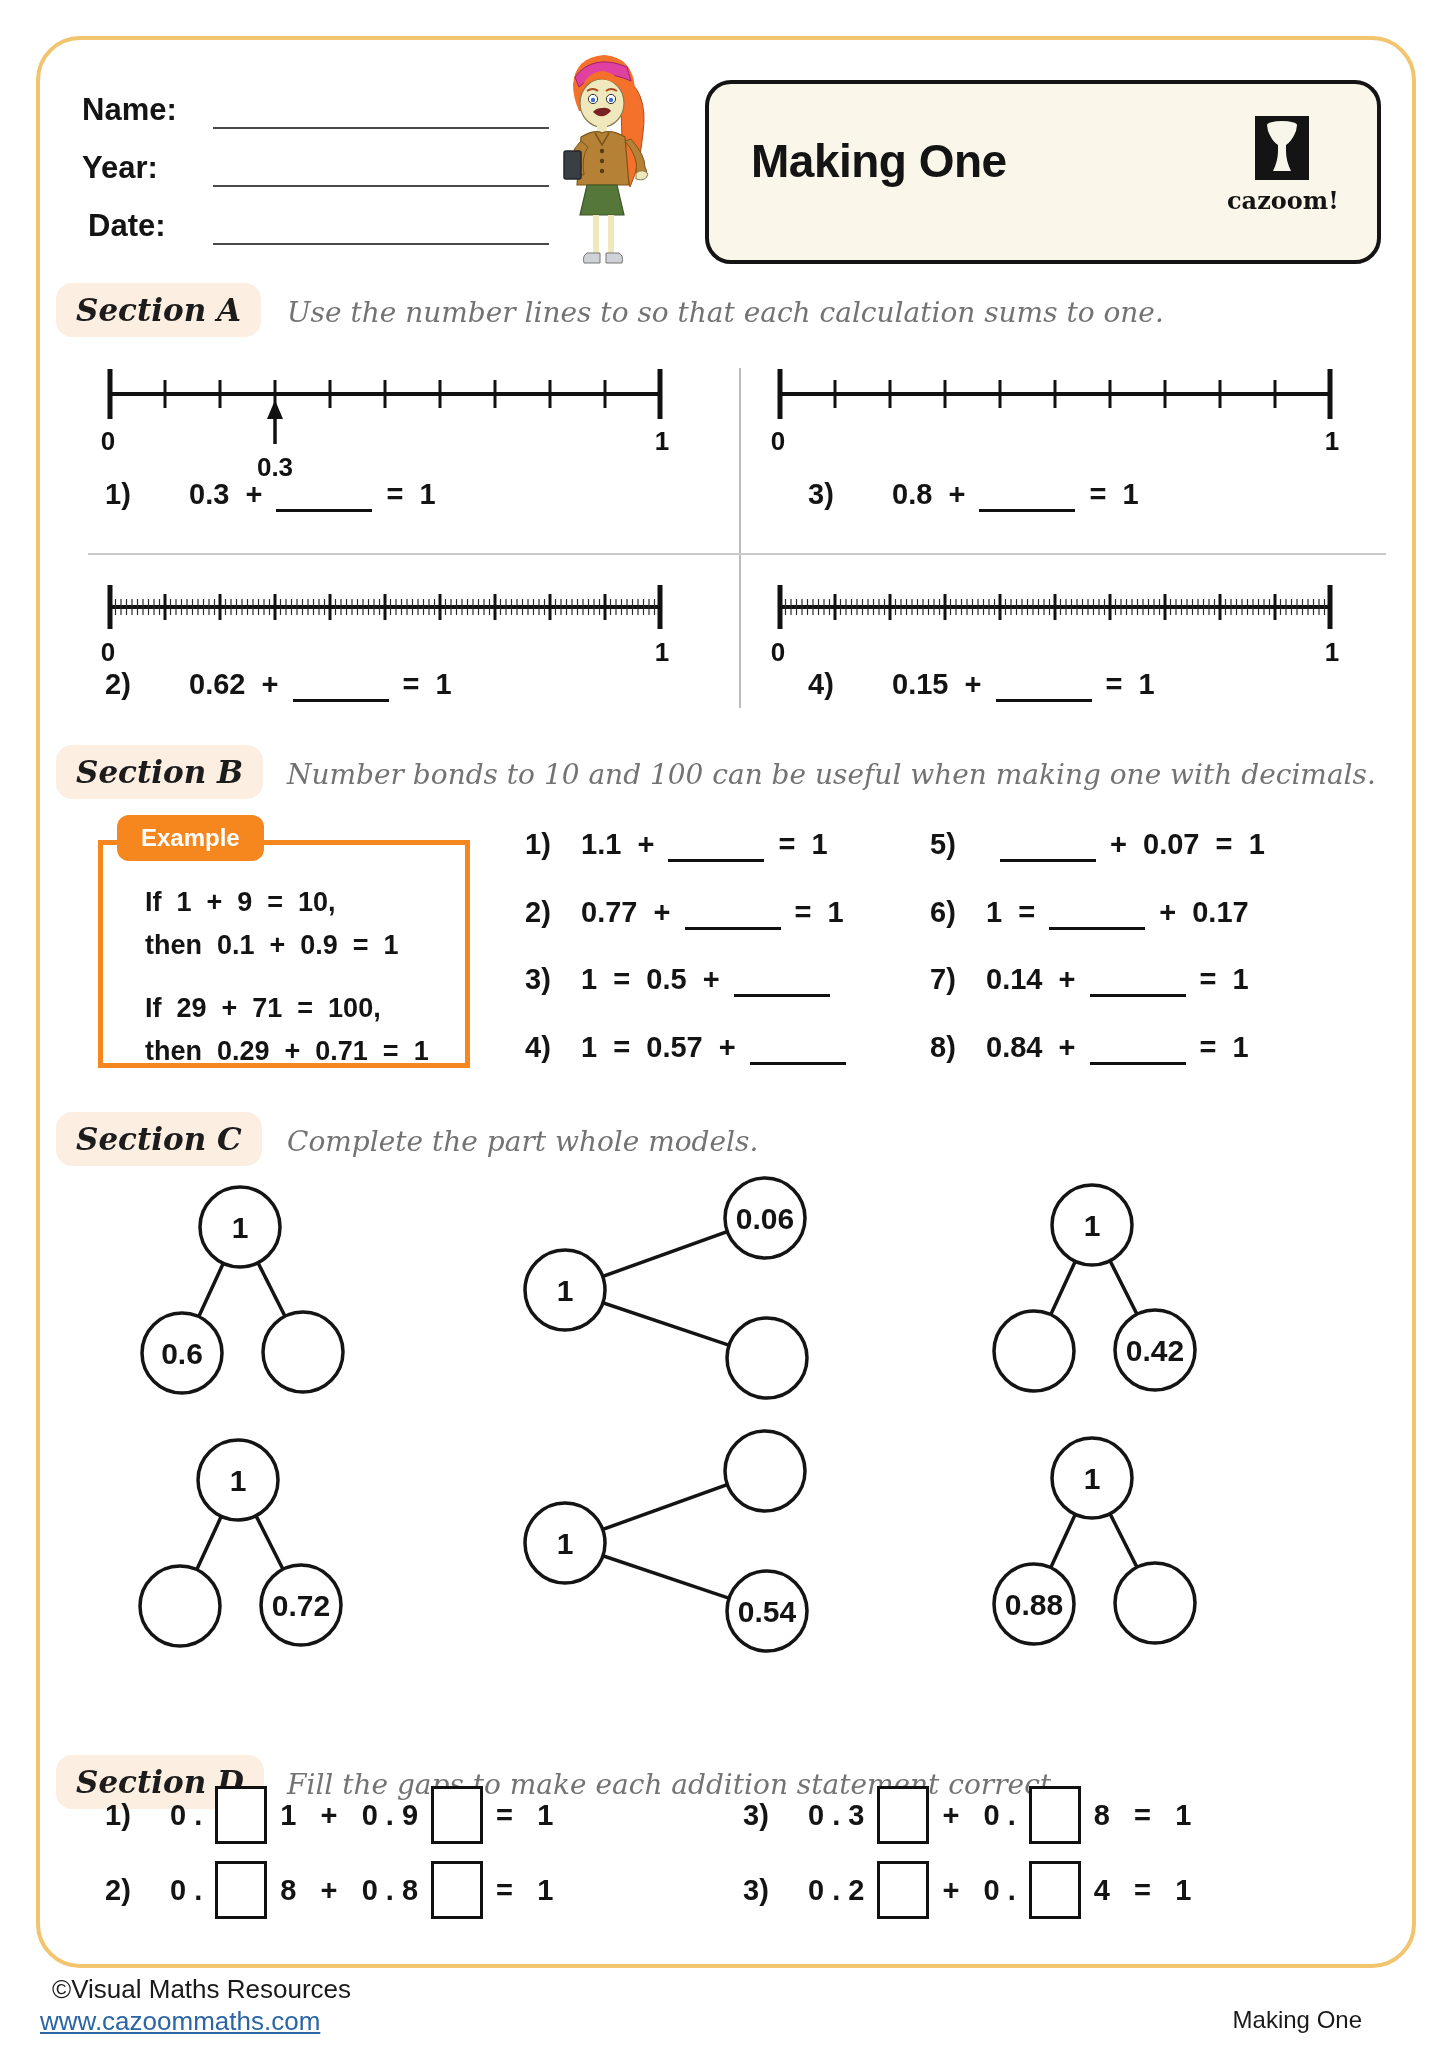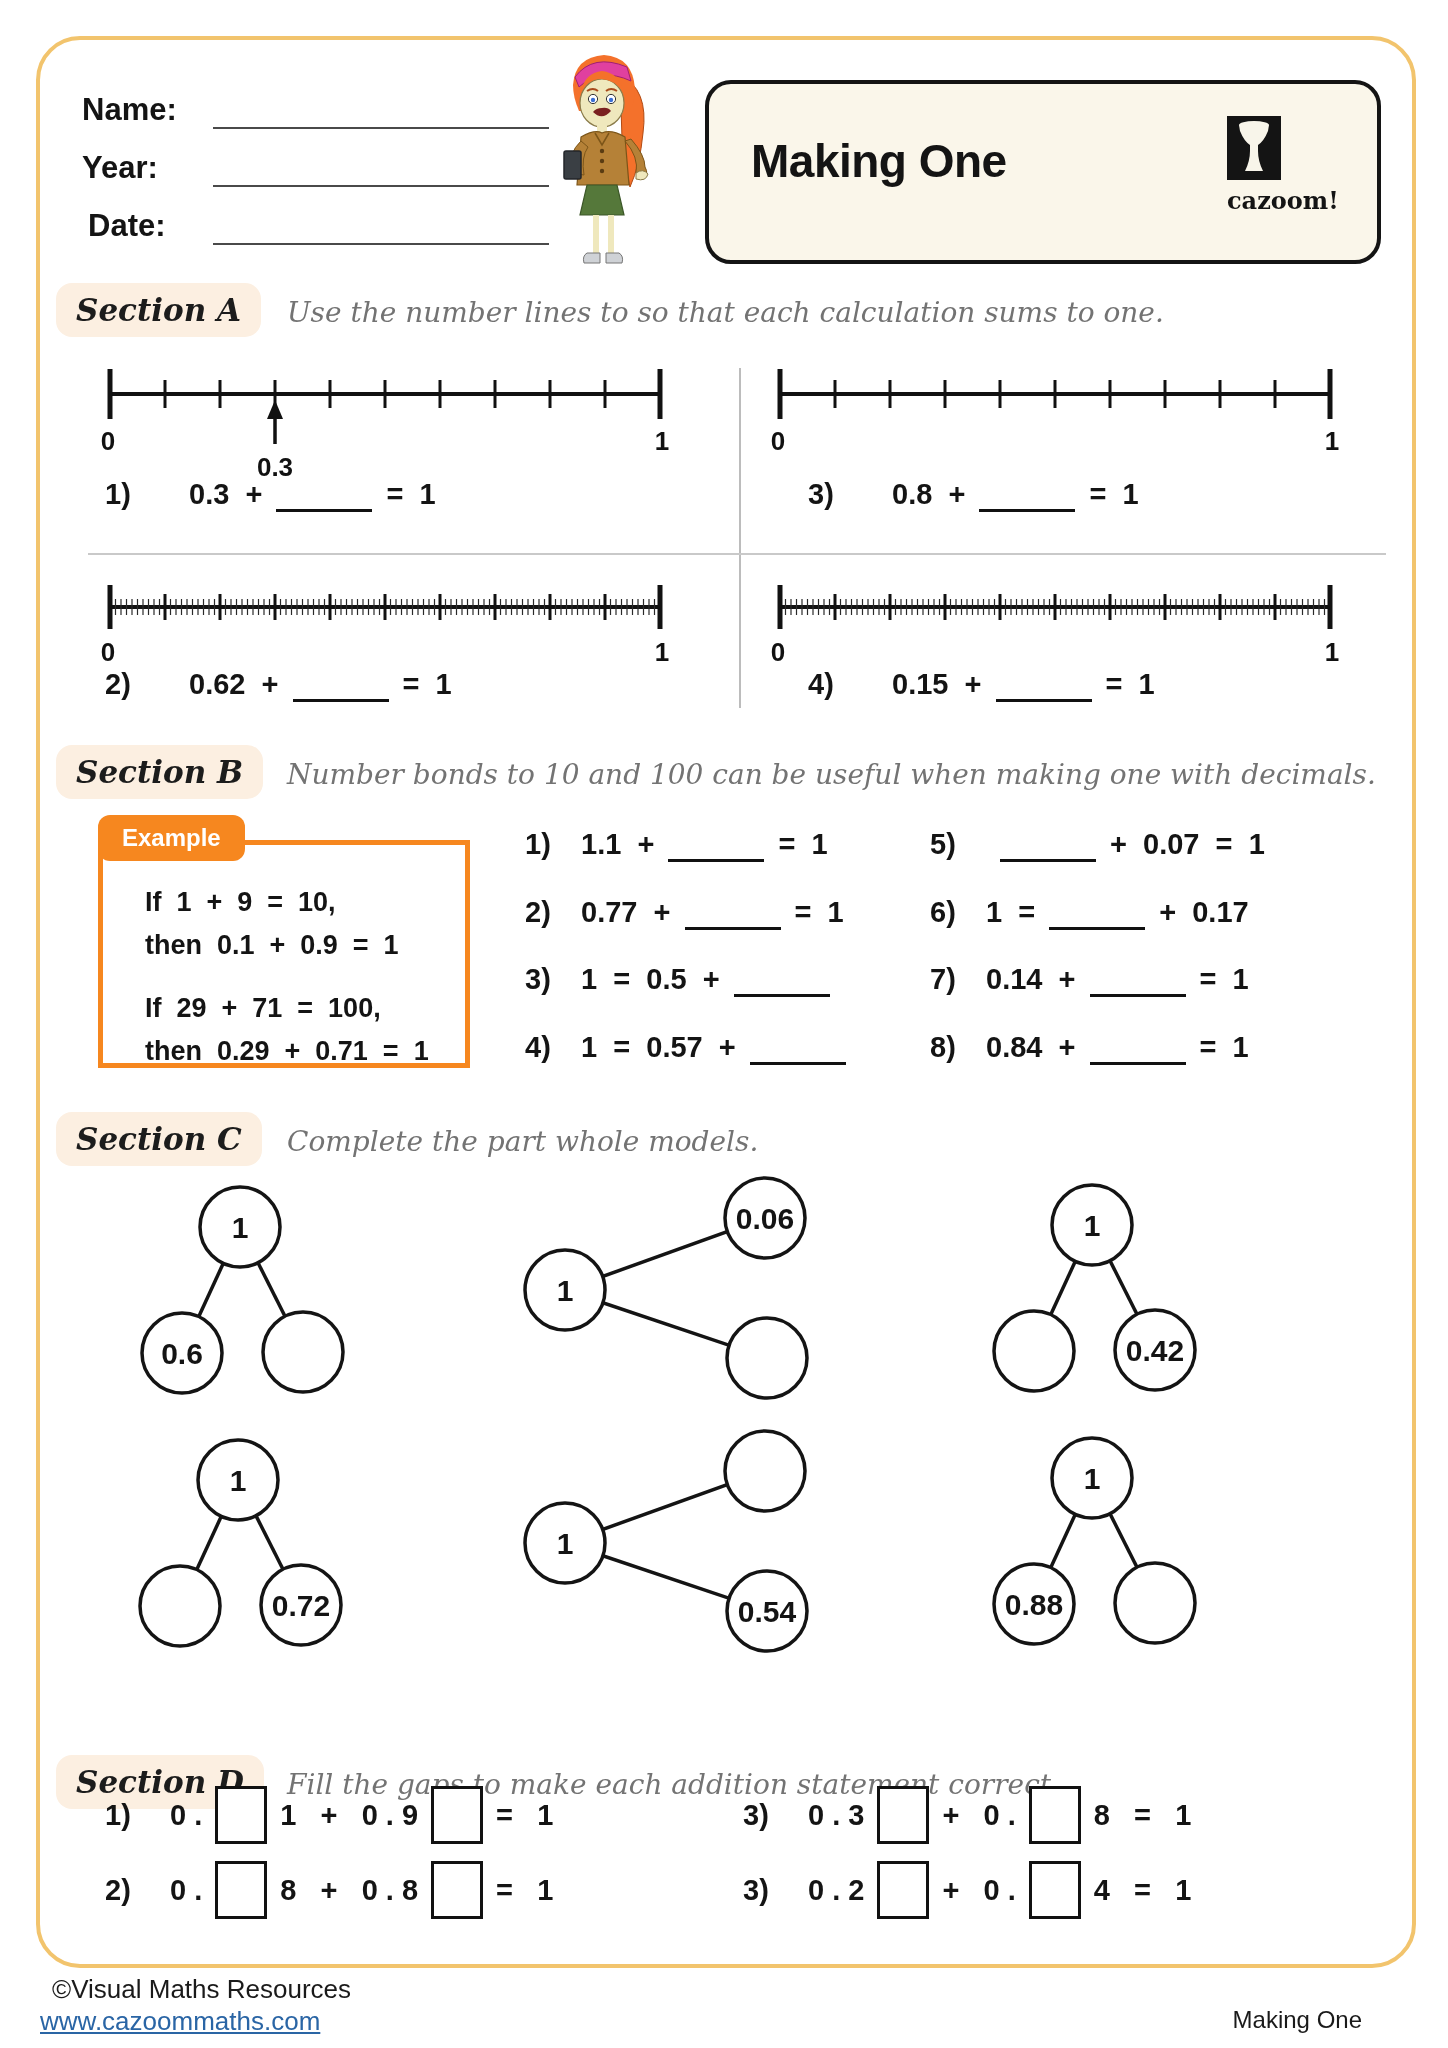--- a/index.html
+++ b/index.html
@@ -8,41 +8,41 @@
   .abs{position:absolute;}
   
   .frame{position:absolute;left:36px;top:36px;width:1372px;height:1924px;
          border:4px solid #f2c46d;border-radius:44px;}
   
   .hlabel{font-weight:bold;font-size:31px;}
   .wline{position:absolute;height:2px;background:#4a4a4a;width:336px;}
   .titlebox{position:absolute;left:705px;top:80px;width:668px;height:176px;
             border:4px solid #141414;border-radius:26px;background:#faf6ea;}
   .title{position:absolute;left:42px;top:50px;font-size:46px;font-weight:bold;letter-spacing:-0.5px;}
-  .logo{position:absolute;right:40px;top:32px;width:110px;}
+  .logo{position:absolute;right:40px;top:32px;width:110px;text-align:center;}
   .logo-text{font-family:"DejaVu Serif",serif;font-weight:bold;font-size:24px;margin-top:2px;color:#141414;}
   
   .badge{position:absolute;background:#fcefe1;border-radius:16px;padding:9px 20px;
          font-family:"DejaVu Serif",serif;font-style:italic;font-weight:bold;font-size:31px;color:#1c1c1c;}
   .instr{position:absolute;font-family:"DejaVu Serif",serif;font-style:italic;font-size:28px;color:#737373;white-space:pre;}
   
   .prob{position:absolute;display:flex;align-items:flex-end;gap:14px;
         font-size:29px;font-weight:bold;white-space:pre;}
   .pnum{width:70px;white-space:pre;}
   .prob.bcol .pnum{width:42px;}
   .pt{white-space:pre;}
   .blank{width:96px;border-bottom:3.5px solid #111;height:8px;margin-bottom:-1px;}
   
   .divider-v{position:absolute;width:2px;background:#bcbcbc;}
   .divider-h{position:absolute;height:2px;background:#c9c9c9;}
   
   .nl-num{font:bold 26px "Liberation Sans",sans-serif;text-anchor:middle;fill:#111;}
   
   .extab{position:absolute;background:#f6871f;color:#fff;font-weight:bold;font-size:24px;
-         border-radius:12px;padding:9px 24px;z-index:2;}
+         border-radius:12px;padding:9px 24px;z-index:2;margin-left:19px;}
   .exbox{position:absolute;border:5px solid #f6871f;background:#fff;z-index:1;}
   .exline{font-size:27px;font-weight:bold;line-height:35px;white-space:pre;margin:8px;}
   
   .model line{stroke:#141414;stroke-width:3.5px;}
   .model circle{fill:#ffffff;stroke:#141414;stroke-width:3.5px;}
   .mtext{font:bold 30px "Liberation Sans",sans-serif;text-anchor:middle;fill:#141414;}
   
   .dprob{position:absolute;display:flex;align-items:center;gap:13px;font-size:29px;font-weight:bold;}
   .dnum{width:52px;white-space:pre;}
   .dt{white-space:pre;}

